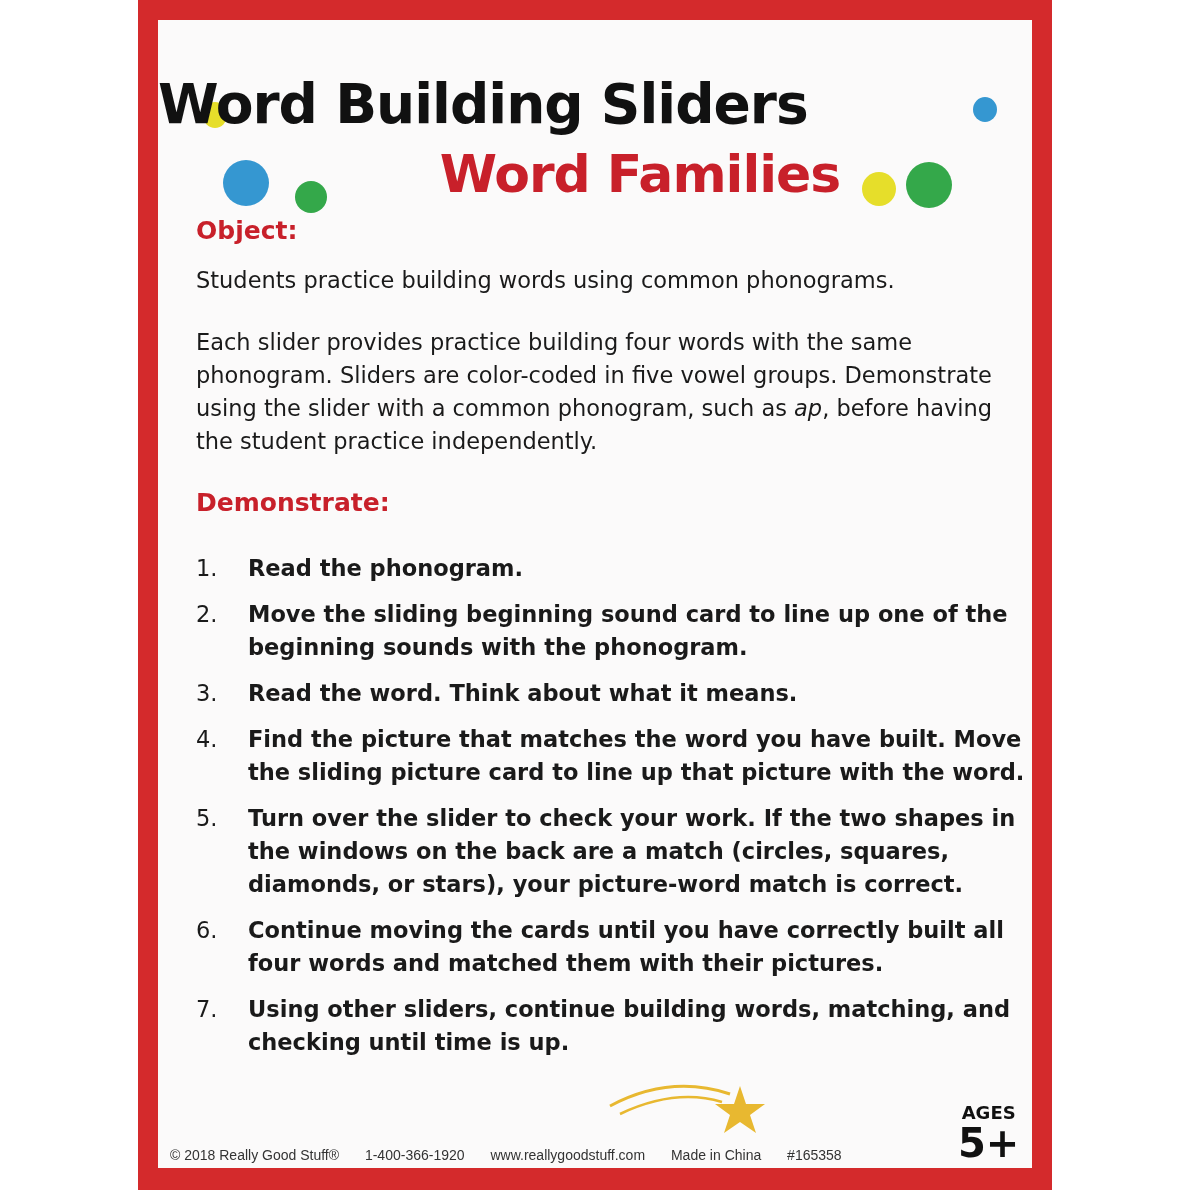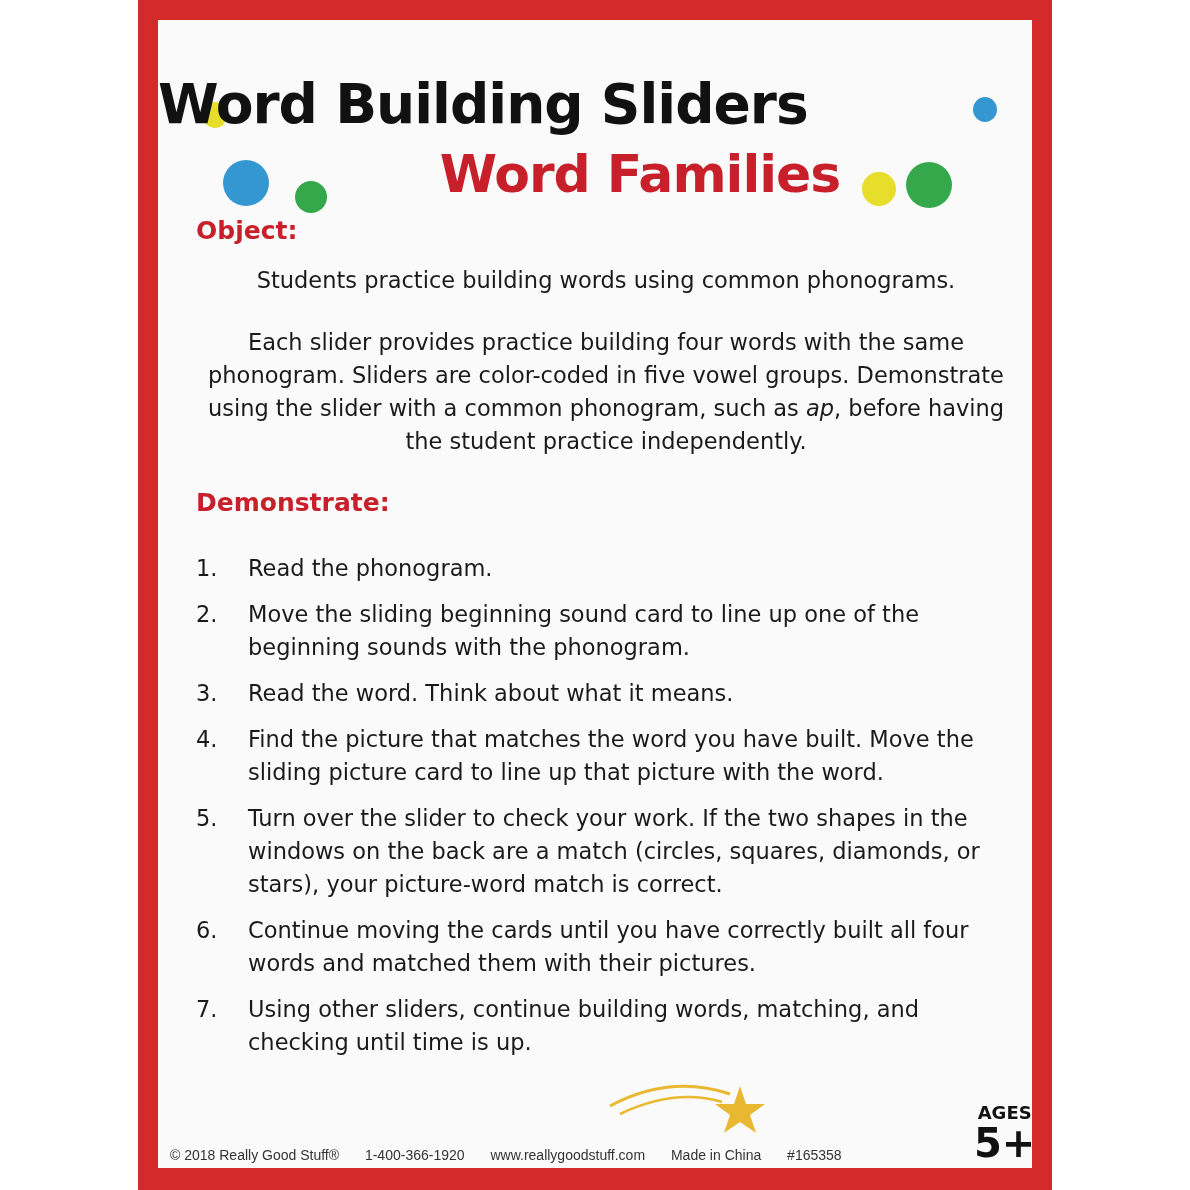--- a/index.html
+++ b/index.html
@@ -3,32 +3,32 @@
 <meta charset="utf-8">
 <style>
   html,body{margin:0;padding:0;background:#ffffff;}
   body{width:1190px;height:1190px;position:relative;overflow:hidden;font-family:"DejaVu Sans",sans-serif;}
   .card{position:absolute;left:138px;top:0;width:914px;height:1190px;background:#d42a2c;}
   .panel{position:absolute;left:20px;top:20px;width:874px;height:1148px;background:#fbfafa;}
   .dot{position:absolute;border-radius:50%;}
   .title1{position:absolute;left:0;width:1019px;top:52px;text-align:left;font-family:"DejaVu Sans",sans-serif;font-weight:bold;font-size:55px;color:#111;letter-spacing:-1px;}
   .title2{position:absolute;left:0;width:874px;top:124px;text-align:center;font-family:"DejaVu Sans",sans-serif;font-weight:bold;font-size:52px;color:#c8202a;letter-spacing:-1px;padding-left:45px;}
   .heading{position:absolute;left:38px;font-family:"DejaVu Sans",sans-serif;font-weight:bold;font-size:25px;color:#c8202a;}
-  .body{position:absolute;left:38px;width:820px;font-family:"DejaVu Sans",sans-serif;font-size:22.5px;color:#1a1a1a;line-height:33px;text-align:center;}
+  .body{position:absolute;left:38px;width:820px;font-family:"DejaVu Sans",sans-serif;font-size:22.5px;color:#1a1a1a;line-height:33px;}
   .body p{margin:0;}
   .body i{}
   .steps{position:absolute;left:38px;top:532px;width:830px;font-family:"DejaVu Sans",sans-serif;font-size:22.5px;color:#1a1a1a;line-height:33px;}
   .step{display:flex;margin-bottom:13px;}
   .step .num{width:52px;flex:none;}
-  .step .txt{flex:1;}
+  .step .txt{flex:1;font-weight:bold;}
   .logo{position:absolute;left:282px;top:1058px;width:340px;height:70px;}
   .logo-text{position:absolute;left:0;top:18px;font-family:"DejaVu Serif",serif;font-size:32px;color:#222;letter-spacing:-1px;}
   .footer{position:absolute;left:12px;top:1127px;font-family:"Liberation Sans",sans-serif;font-size:14px;color:#333;white-space:nowrap;}
   .footer span{margin-right:22px;}
-  .ages{position:absolute;left:800px;top:1082px;text-align:center;font-family:"DejaVu Sans",sans-serif;font-weight:bold;color:#111;margin-left:16px;}
+  .ages{position:absolute;left:800px;top:1082px;text-align:center;font-family:"DejaVu Sans",sans-serif;font-weight:bold;color:#111;}
   .ages .lbl{font-size:18px;}
   .ages .val{font-size:40px;line-height:40px;}
 </style>
 </head>
 <body>
 
 <div class="card">
   <div class="panel">
 
     <div class="dot" style="left:45px;top:82px;width:24px;height:26px;background:#e6de2a;"></div>

